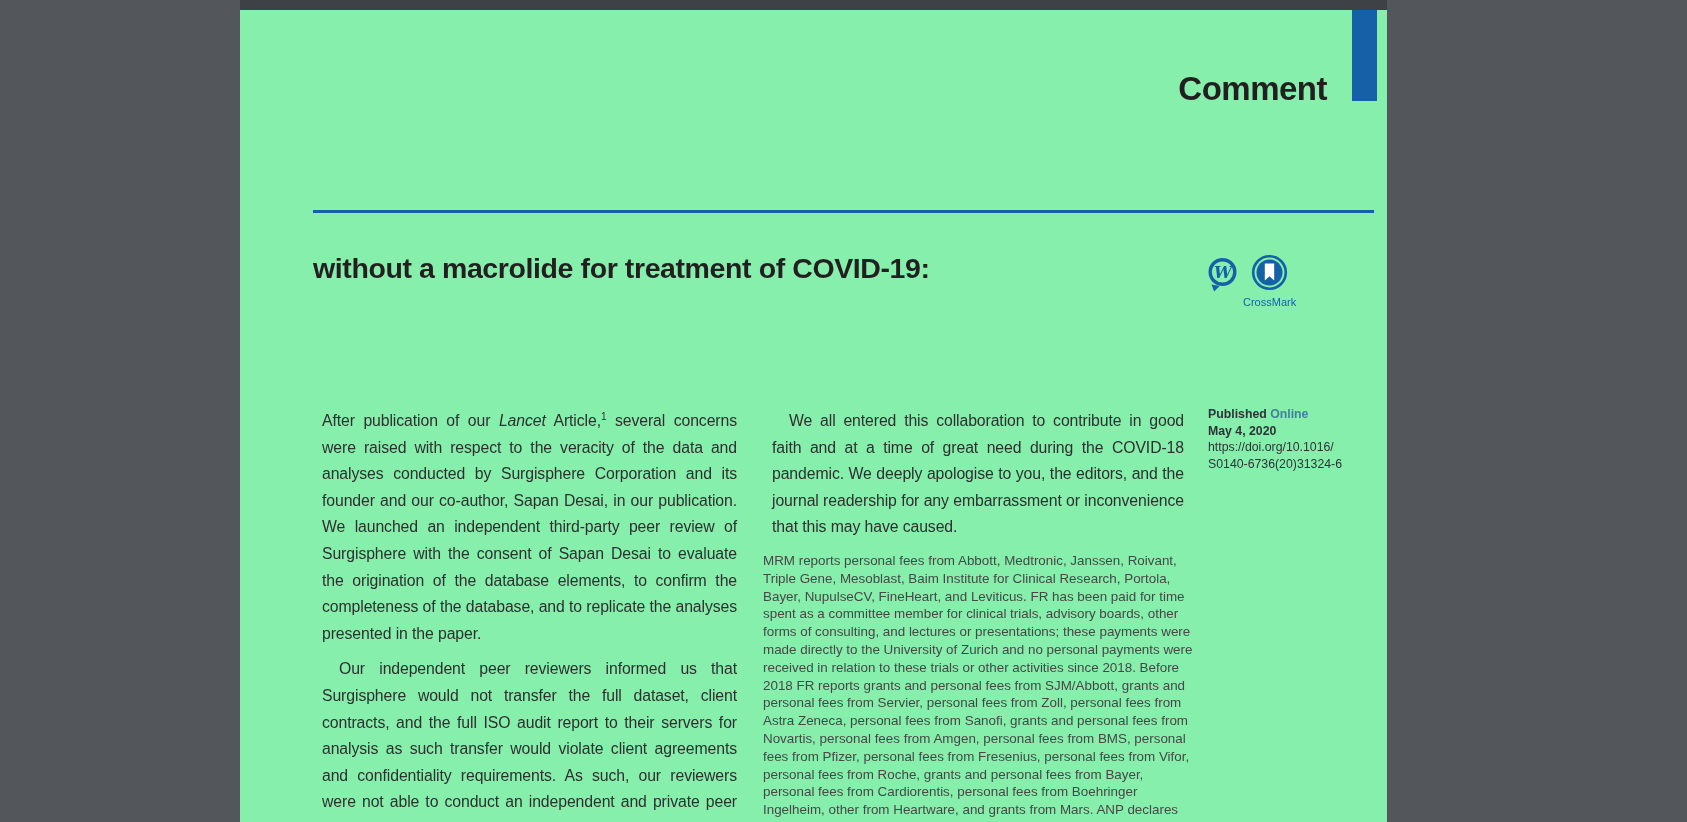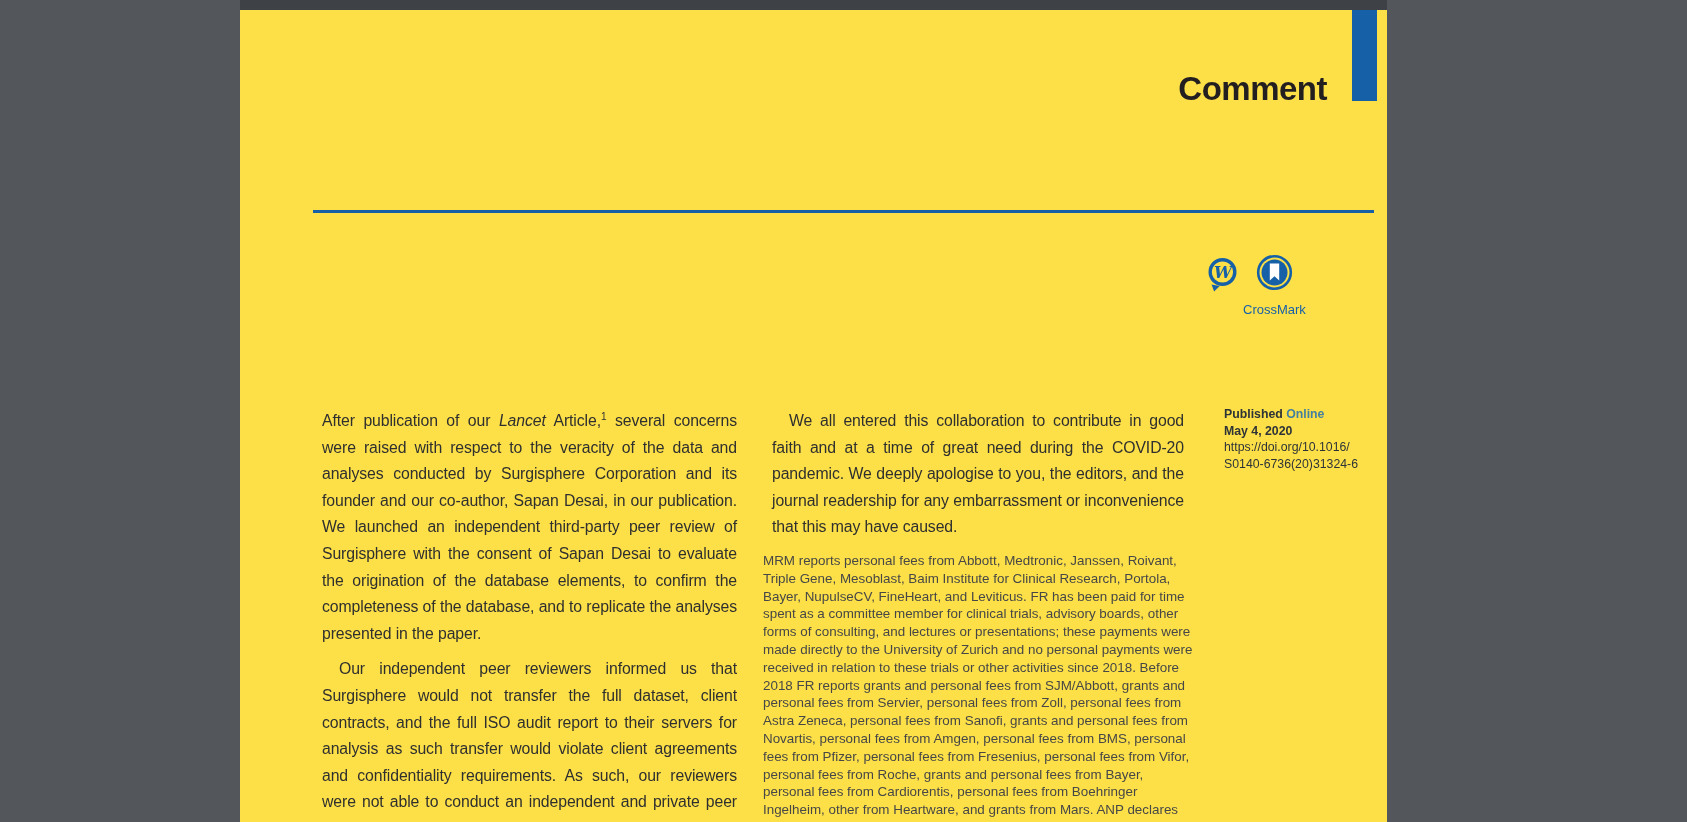--- a/index.html
+++ b/index.html
@@ -10,21 +10,21 @@
     position: relative;
     font-family: "Liberation Sans", "DejaVu Sans", sans-serif;
   }
   .viewer { position: absolute; inset: 0; }
   .page-top-edge {
     position: absolute; left: 240px; top: 0; width: 1147px; height: 10px;
     background: #3E4145;
   }
   .page {
     position: absolute; left: 240px; top: 10px; width: 1147px; height: 812px;
-    background: #fde047; overflow: hidden;
+    background: #86efac; overflow: hidden;
   }
   .blue-bar {
     position: absolute; top: 0; right: 10px; width: 25px; height: 91px;
     background: #1660A8;
   }
   .comment-label {
     position: absolute; top: 60px; right: 60px;
     font-size: 33px; font-weight: 700; color: #231F20; letter-spacing: -0.5px;
   }
   .title-rule {
@@ -35,25 +35,25 @@
     position: absolute; left: 73px; top: 238px; width: 860px;
     font-size: 28.5px; font-weight: 700; line-height: 41px;
     color: #231F20; letter-spacing: -0.4px;
   }
   .badge-group {
     position: absolute; left: 967px; top: 244px;
     display: flex; gap: 5px; align-items: flex-start;
   }
   .crossmark-badge { display: inline-flex; flex-direction: column; align-items: center; }
   .crossmark-label {
-    font-size: 13px; color: #1660A8; margin-top: 7px; letter-spacing: 0;
+    font-size: 11px; color: #1660A8; margin-top: 1px; letter-spacing: 0;
   }
   .margin-note {
     position: absolute; left: 968px; top: 396px; width: 172px;
-    font-size: 12.3px; line-height: 16.6px; color: #2E3338; margin-left: 16px;
+    font-size: 12.3px; line-height: 16.6px; color: #2E3338;
   }
   .mn-bold { font-weight: 700; }
   .online { color: #44809E; }
   .col { position: absolute; top: 389px; }
   .col-left  { left: 73px;  width: 433px; }
   .col-right { left: 523px; width: 430px; }
   .body-p {
     margin: 9px;
     font-size: 15.8px; line-height: 26.6px; letter-spacing: -0.1px;
     color: #2F2F2F; text-align: justify;
@@ -77,20 +77,21 @@
 
   <div class="page">
 
     <div class="blue-bar"></div>
 
     <div class="comment-label">Comment</div>
 
     <div class="title-rule"></div>
 
     <div class="article-title">
+      <div>without a macrolide for treatment of COVID-19:</div>
     </div>
 
     <div class="badge-group">
       <span>
         <svg width="31" height="40" viewBox="0 0 31 40">
           <circle cx="15.5" cy="18" r="12.3" fill="none" stroke="#1660A8" stroke-width="3.4"></circle>
           <path d="M4.5 30.5 l8.2 1.6 l-5.6 5.4 z" fill="#1660A8"></path>
           <text x="7" y="24" font-size="16" font-weight="bold" font-style="italic" font-family="'DejaVu Serif', serif" fill="#1660A8">W</text>
         </svg>
       </span>
@@ -112,18 +113,18 @@
       <div>https://doi.org/10.1016/</div>
       <div>S0140-6736(20)31324-6</div>
     </div>
 
     <div class="col col-left">
       <p class="body-p"><span>After publication of our </span><span class="journal-italic">Lancet</span><span> Article,</span><sup class="ref">1</sup><span> several concerns were raised with respect to the veracity of the data and analyses conducted by Surgisphere Corporation and its founder and our co-author, Sapan Desai, in our publication. We launched an independent third-party peer review of Surgisphere with the consent of Sapan Desai to evaluate the origination of the database elements, to confirm the completeness of the database, and to replicate the analyses presented in the paper.</span></p>
       <p class="body-p indent">Our independent peer reviewers informed us that Surgisphere would not transfer the full dataset, client contracts, and the full ISO audit report to their servers for analysis as such transfer would violate client agreements and confidentiality requirements. As such, our reviewers were not able to conduct an independent and private peer review and therefore notified us of their</p>
     </div>
 
     <div class="col col-right">
-      <p class="body-p indent">We all entered this collaboration to contribute in good faith and at a time of great need during the COVID-20 pandemic. We deeply apologise to you, the editors, and the journal readership for any embarrassment or inconvenience that this may have caused.</p>
+      <p class="body-p indent">We all entered this collaboration to contribute in good faith and at a time of great need during the COVID-18 pandemic. We deeply apologise to you, the editors, and the journal readership for any embarrassment or inconvenience that this may have caused.</p>
       <p class="disclosure">MRM reports personal fees from Abbott, Medtronic, Janssen, Roivant, Triple Gene, Mesoblast, Baim Institute for Clinical Research, Portola, Bayer, NupulseCV, FineHeart, and Leviticus. FR has been paid for time spent as a committee member for clinical trials, advisory boards, other forms of consulting, and lectures or presentations; these payments were made directly to the University of Zurich and no personal payments were received in relation to these trials or other activities since 2018. Before 2018 FR reports grants and personal fees from SJM/Abbott, grants and personal fees from Servier, personal fees from Zoll, personal fees from Astra Zeneca, personal fees from Sanofi, grants and personal fees from Novartis, personal fees from Amgen, personal fees from BMS, personal fees from Pfizer, personal fees from Fresenius, personal fees from Vifor, personal fees from Roche, grants and personal fees from Bayer, personal fees from Cardiorentis, personal fees from Boehringer Ingelheim, other from Heartware, and grants from Mars. ANP declares no competing interests.</p>
     </div>
 
   </div>
 </div>
 
 </body></html>

